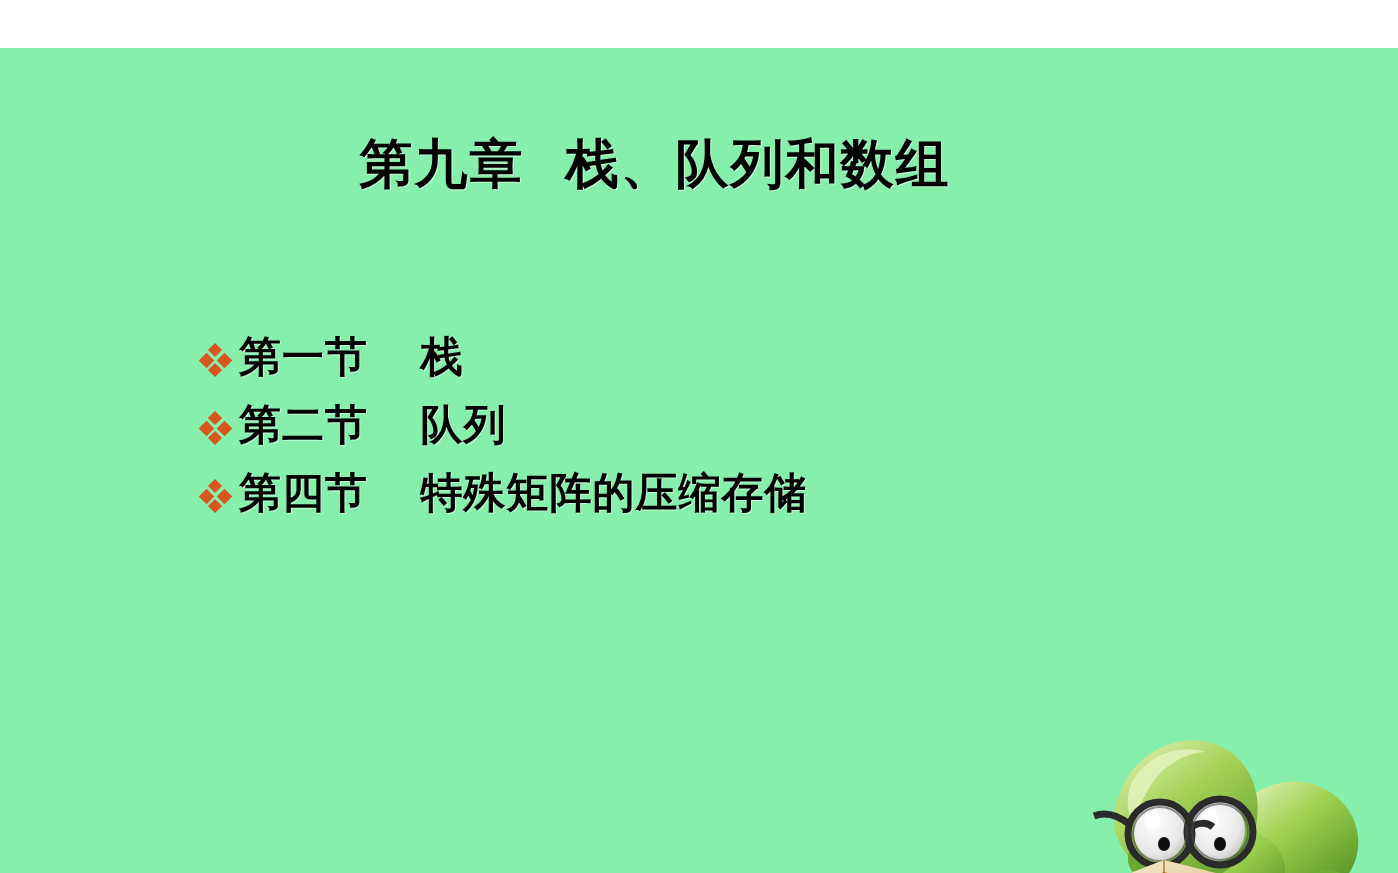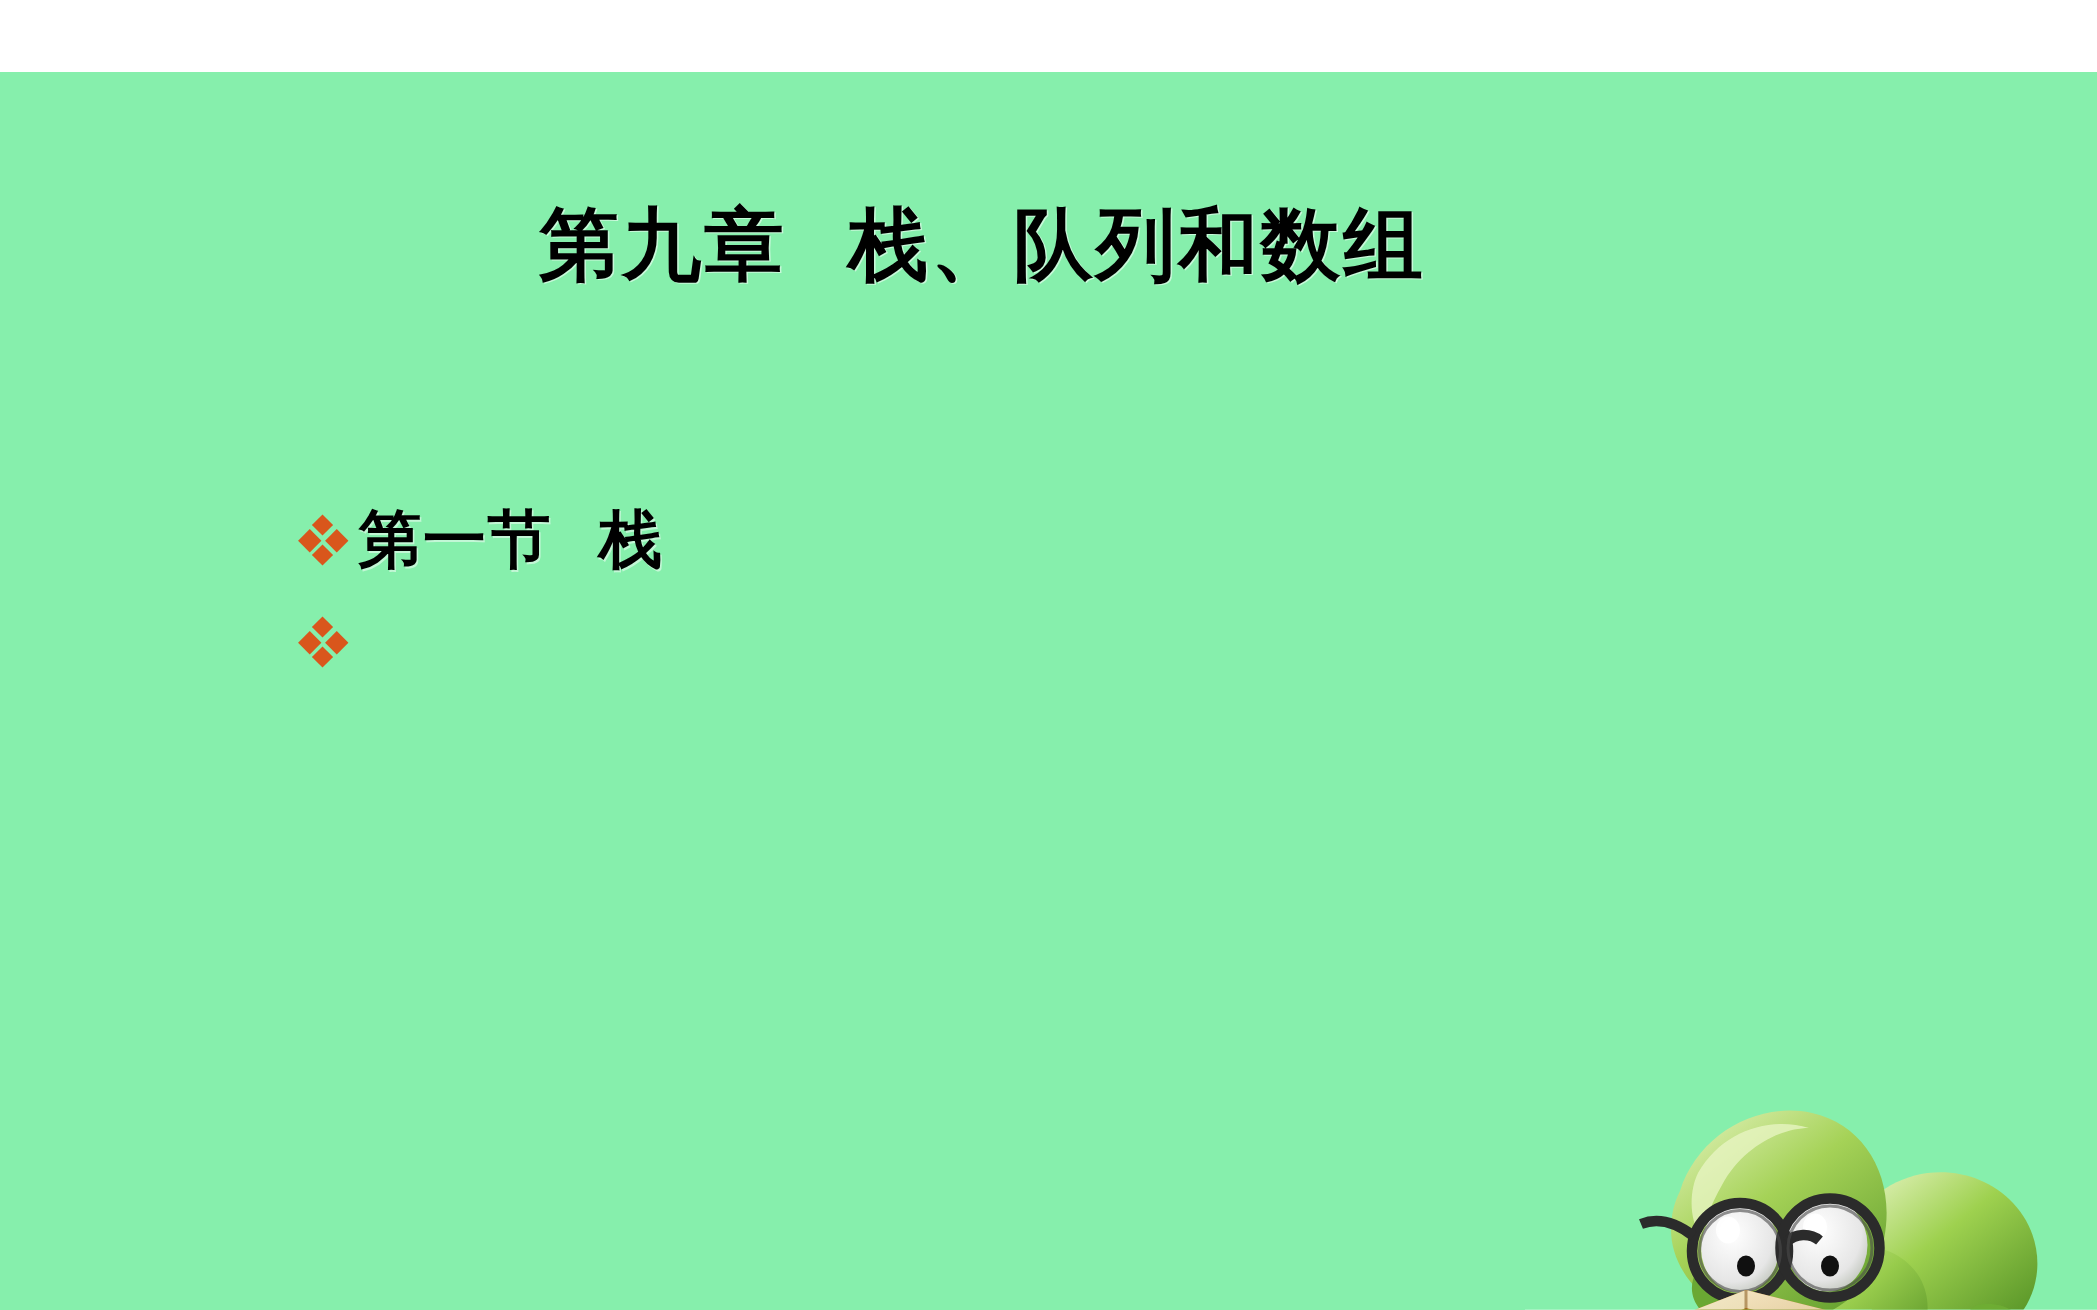--- a/index.html
+++ b/index.html
@@ -70,20 +70,21 @@
   .bullet-marker i.d-bottom { left: 13px; top: 20px; width: 10px; height: 10px; }
 
   .bullet-text {
     font-size: 42px;
     font-weight: bold;
     color: #000000;
     letter-spacing: 1px;
     white-space: pre;
     line-height: 1;
     text-shadow: 1px 1px 0 rgba(255,255,255,0.5);
+    font-family: Liberation Mono, monospace;
   }
 
   
   #grass-strip {
     position: absolute;
     left: 0;
     bottom: 0;
     width: 1398px;
     height: 30px;
     pointer-events: none;
@@ -111,29 +112,39 @@
     <div class="bullet-row">
       <span class="bullet-marker">
         <i class="d-top"></i>
           <i class="d-left"></i>
           <i class="d-right"></i>
           <i class="d-bottom"></i>
       </span>
       <span class="bullet-text">第一节  栈</span>
     </div>
 
-
-
     <div class="bullet-row">
       <span class="bullet-marker">
         <i class="d-top"></i>
           <i class="d-left"></i>
           <i class="d-right"></i>
           <i class="d-bottom"></i>
       </span>
+      <span class="bullet-text">第二节  队列</span>
+    </div>
+
+
+    <div class="bullet-row">
+      <span class="bullet-marker">
+        <i class="d-top"></i>
+          <i class="d-left"></i>
+          <i class="d-right"></i>
+          <i class="d-bottom"></i>
+      </span>
+      <span class="bullet-text">第四节  特殊矩阵的压缩存储</span>
     </div>
 
   </div>
 
   <svg id="grass-strip" viewBox="0 0 1398 30">
     <g stroke="#cfdcbb" stroke-width="1.6" fill="none" opacity="0.85">
       <path d="M38 30 C37 22 36 18 40 12"></path>
       <path d="M43 30 C43 23 44 19 41 14"></path>
       <path d="M236 30 C235 22 234 18 238 12"></path>
       <path d="M241 30 C241 23 242 19 239 14"></path>

